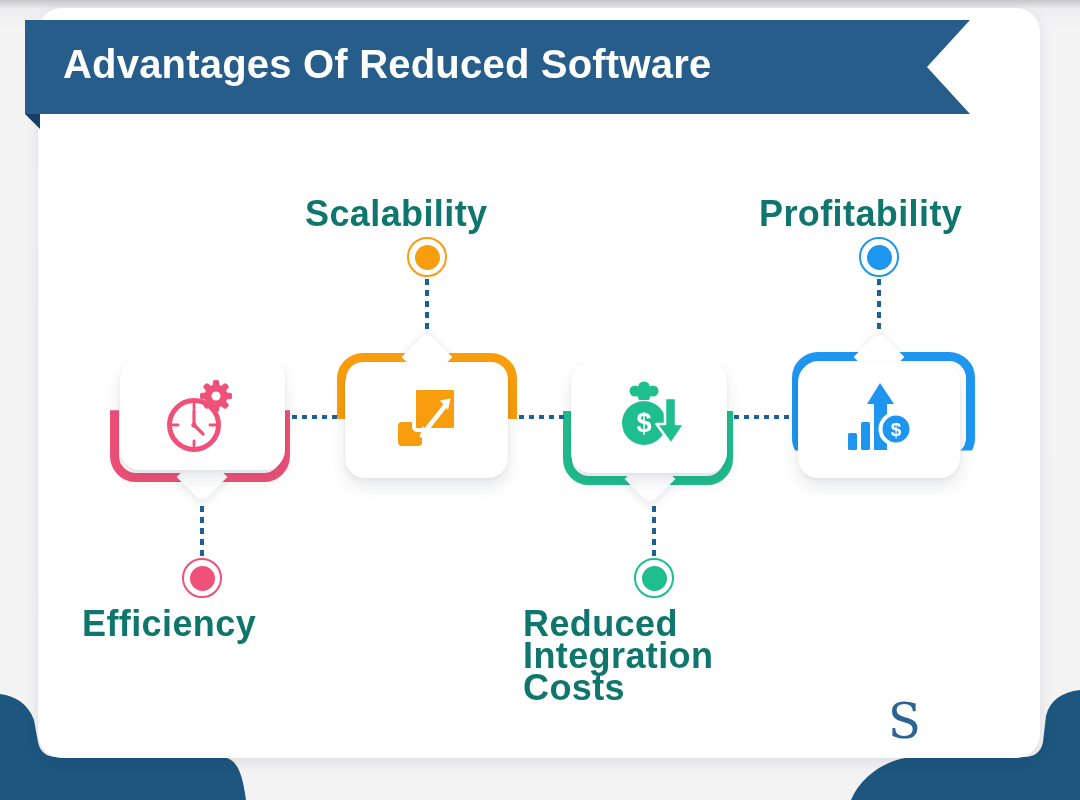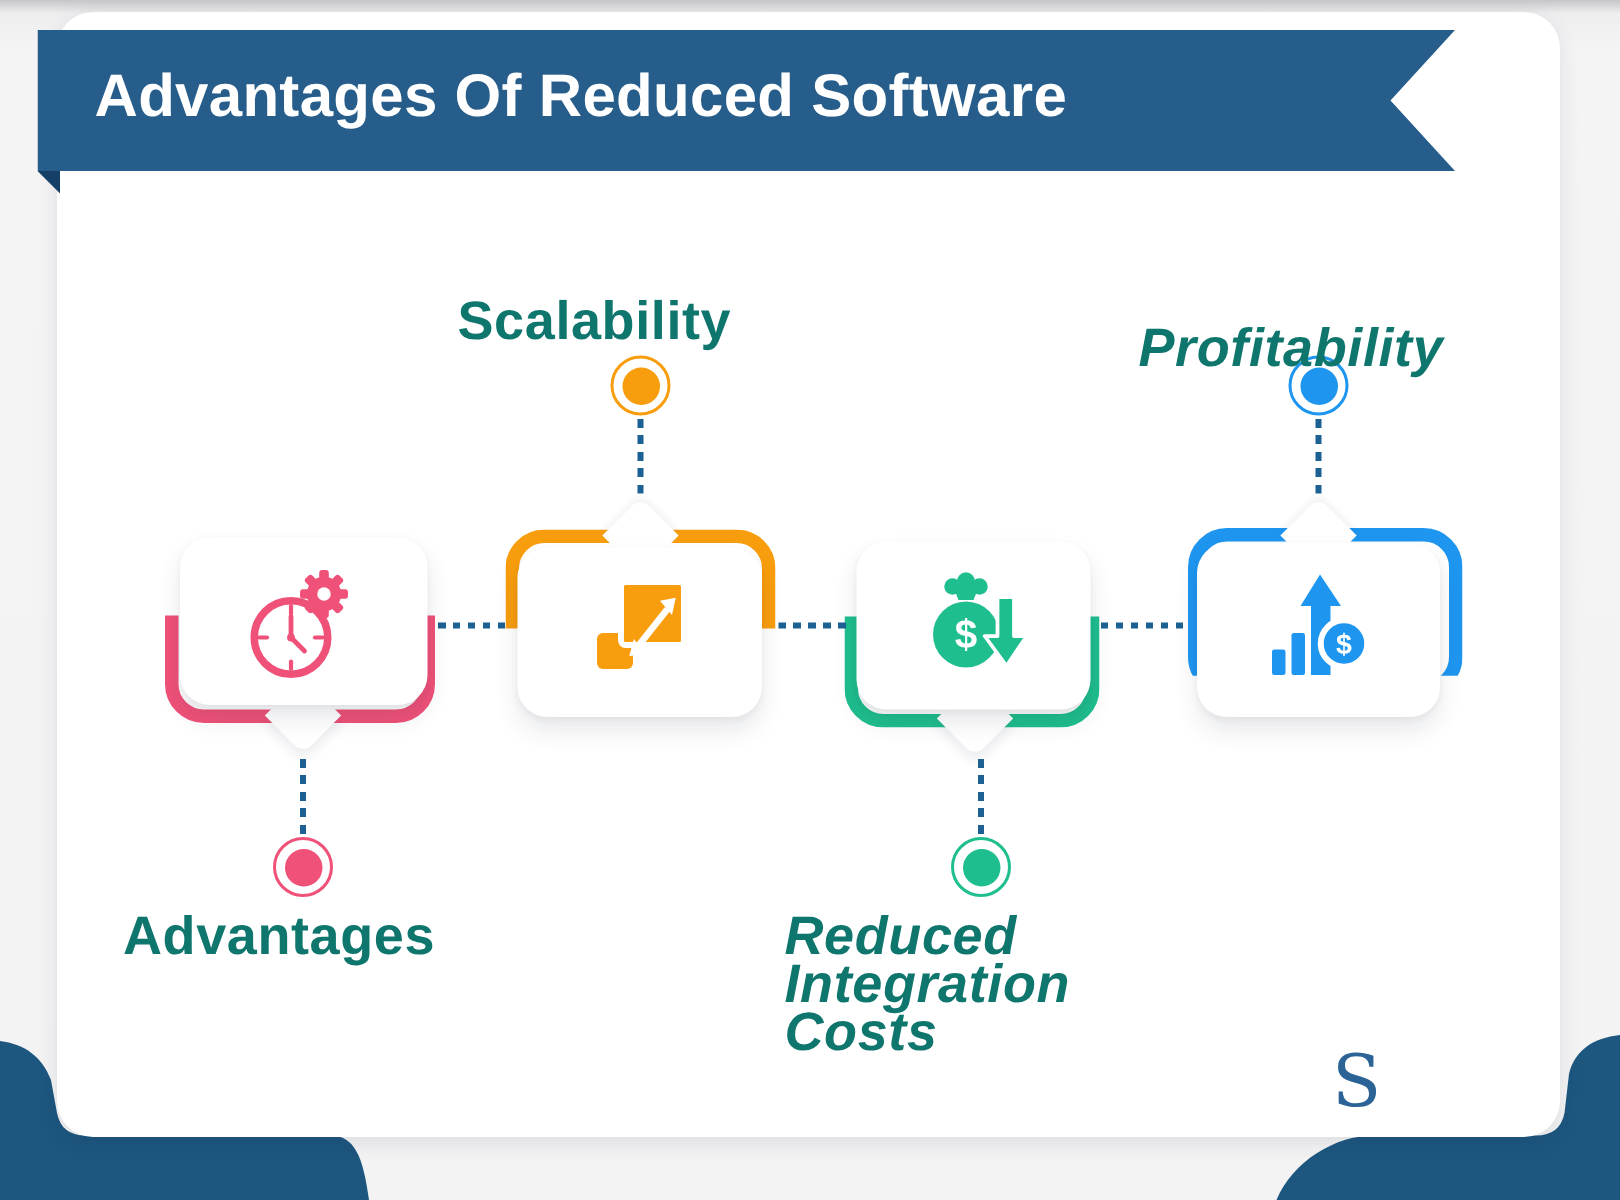--- a/index.html
+++ b/index.html
@@ -183,20 +183,20 @@
   </div>
 
 <div class="dash-v" style="left:200px; top:506px; height:50px;"></div>
 <div class="dash-v" style="left:425px; top:279px; height:50px;"></div>
 <div class="dash-v" style="left:652px; top:506px; height:50px;"></div>
 <div class="dash-v" style="left:877px; top:279px; height:50px;"></div>
 <div class="dash-h" style="left:292px; top:415px; width:46px;"></div>
 <div class="dash-h" style="left:519px; top:415px; width:45px;"></div>
 <div class="dash-h" style="left:734px; top:415px; width:57px;"></div>
 
-<div class="adv-label" style="left:82px;  top:608px; width:240px;">Advantages</div>
+<div class="adv-label" style="left:82px;  top:608px; width:240px;">Efficiency</div>
 <div class="adv-label" style="left:305px; top:198px; width:240px;">Scalability</div>
-<div class="adv-label" style="left:523px; top:608px; width:260px;font-style:italic;">Reduced Integration Costs</div>
-<div class="adv-label" style="left:759px; top:216px; width:240px;font-style:italic;">Profitability</div>
+<div class="adv-label" style="left:523px; top:608px; width:260px;">Reduced Integration Costs</div>
+<div class="adv-label" style="left:759px; top:198px; width:240px;">Profitability</div>
 
 <div class="logo">
   <span class="logo-s">S</span>
 </div>
 
 </body></html>

